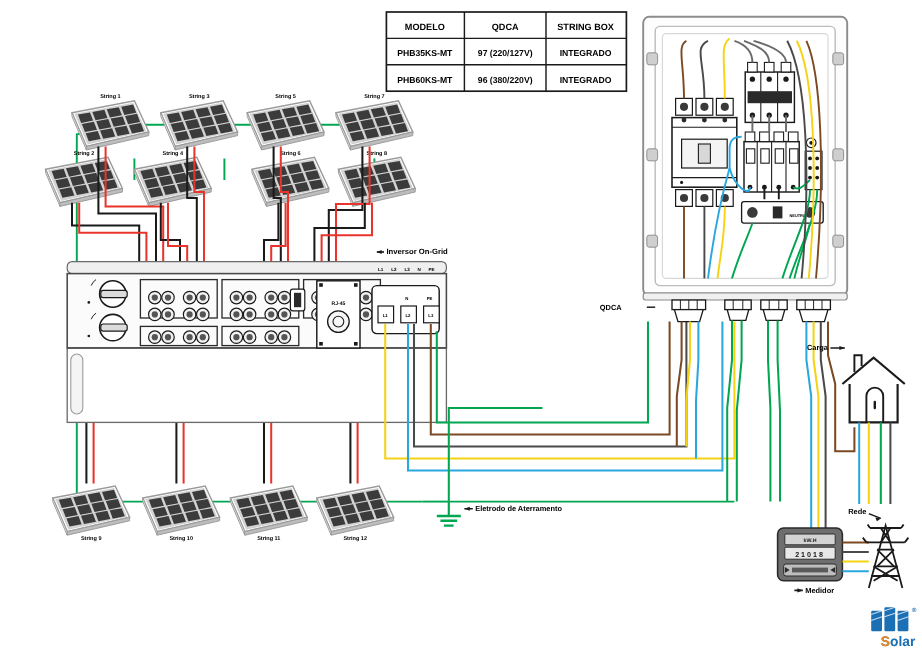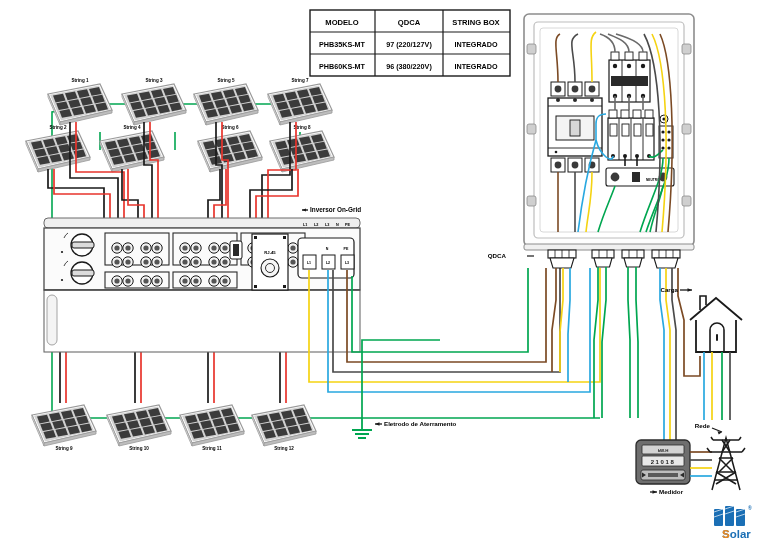--- a/index.html
+++ b/index.html
@@ -1,18 +1,18 @@
 <!DOCTYPE html>
 <html><head>
 <meta charset="utf-8">
 <style>
   html,body{margin:0;padding:0;background:#ffffff;}
   body{width:768px;height:543px;position:relative;overflow:hidden;
        font-family:"Liberation Sans",sans-serif;color:#111;}
-  #stage{position:absolute;left:0;top:0;width:652px;height:543px;}
+  #stage{position:absolute;left:12px;top:0;width:652px;height:543px;}
   svg{display:block;}
   .lbl{font-family:"Liberation Sans",sans-serif;font-weight:bold;}
 </style>
 </head>
 <body>
 
 <div id="stage">
 <svg width="768" height="543" viewBox="0 0 768 543" xmlns="http://www.w3.org/2000/svg">
   <defs>
     <g id="pvpanel">

